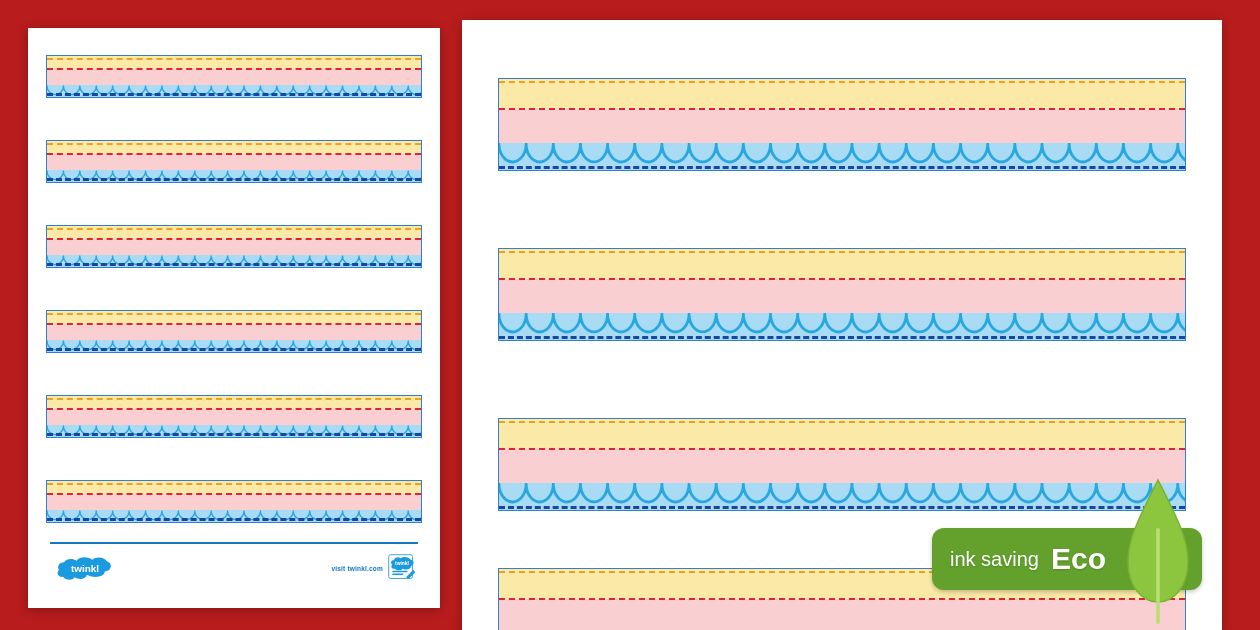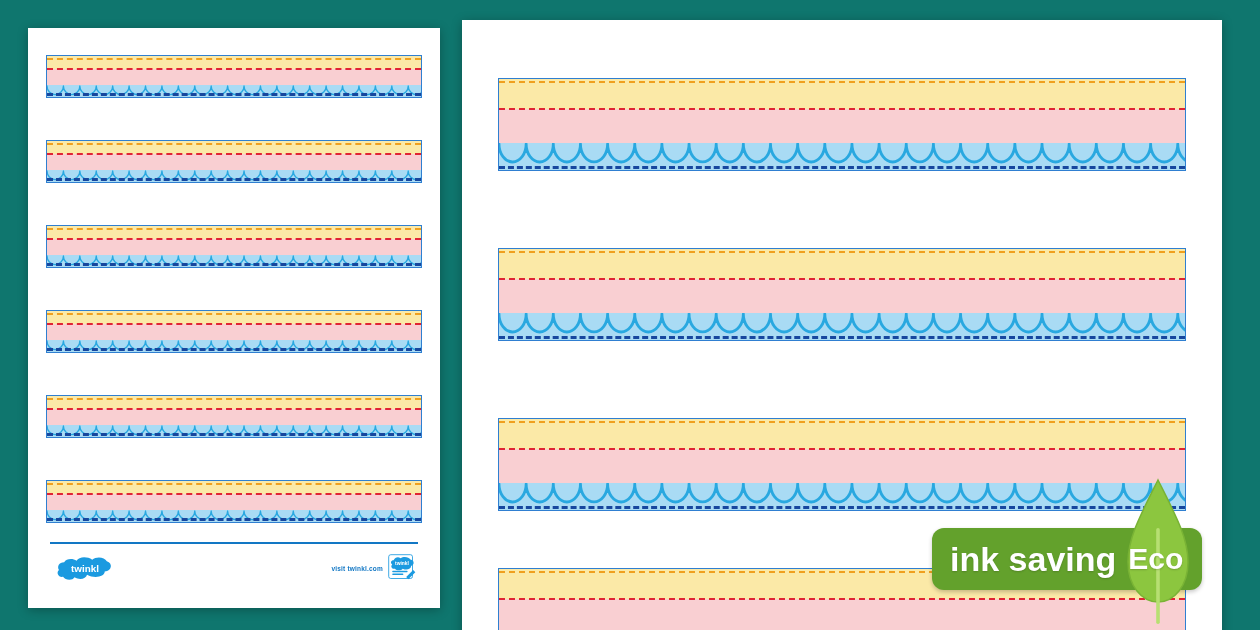--- a/index.html
+++ b/index.html
@@ -9,21 +9,21 @@
     width: 1260px;
     height: 630px;
     overflow: hidden;
     font-family: "Liberation Sans", sans-serif;
   }
 
   #stage {
     position: relative;
     width: 1260px;
     height: 630px;
-    background: #0f766e;
+    background: #b91c1c;
     overflow: hidden;
   }
 
   
   .page {
     position: absolute;
     background: #ffffff;
     box-shadow: 0 2px 10px rgba(0,0,0,0.28);
   }
 
@@ -174,22 +174,22 @@
     left: 18px;
     top: 50px;
     width: 272px;
     height: 66px;
     display: flex;
     align-items: center;
     gap: 12px;
     color: #ffffff;
   }
   .eco-label-ink {
-    font-size: 34px;
-    font-weight: bold;
+    font-size: 20px;
+    font-weight: normal;
     text-shadow: 0 1px 2px rgba(0,0,0,0.18);
   }
   .eco-label-eco {
     font-size: 30px;
     font-weight: bold;
     text-shadow: 0 1px 2px rgba(0,0,0,0.18);
   }
   .eco-leaf {
     position: absolute;
     left: 190px;

